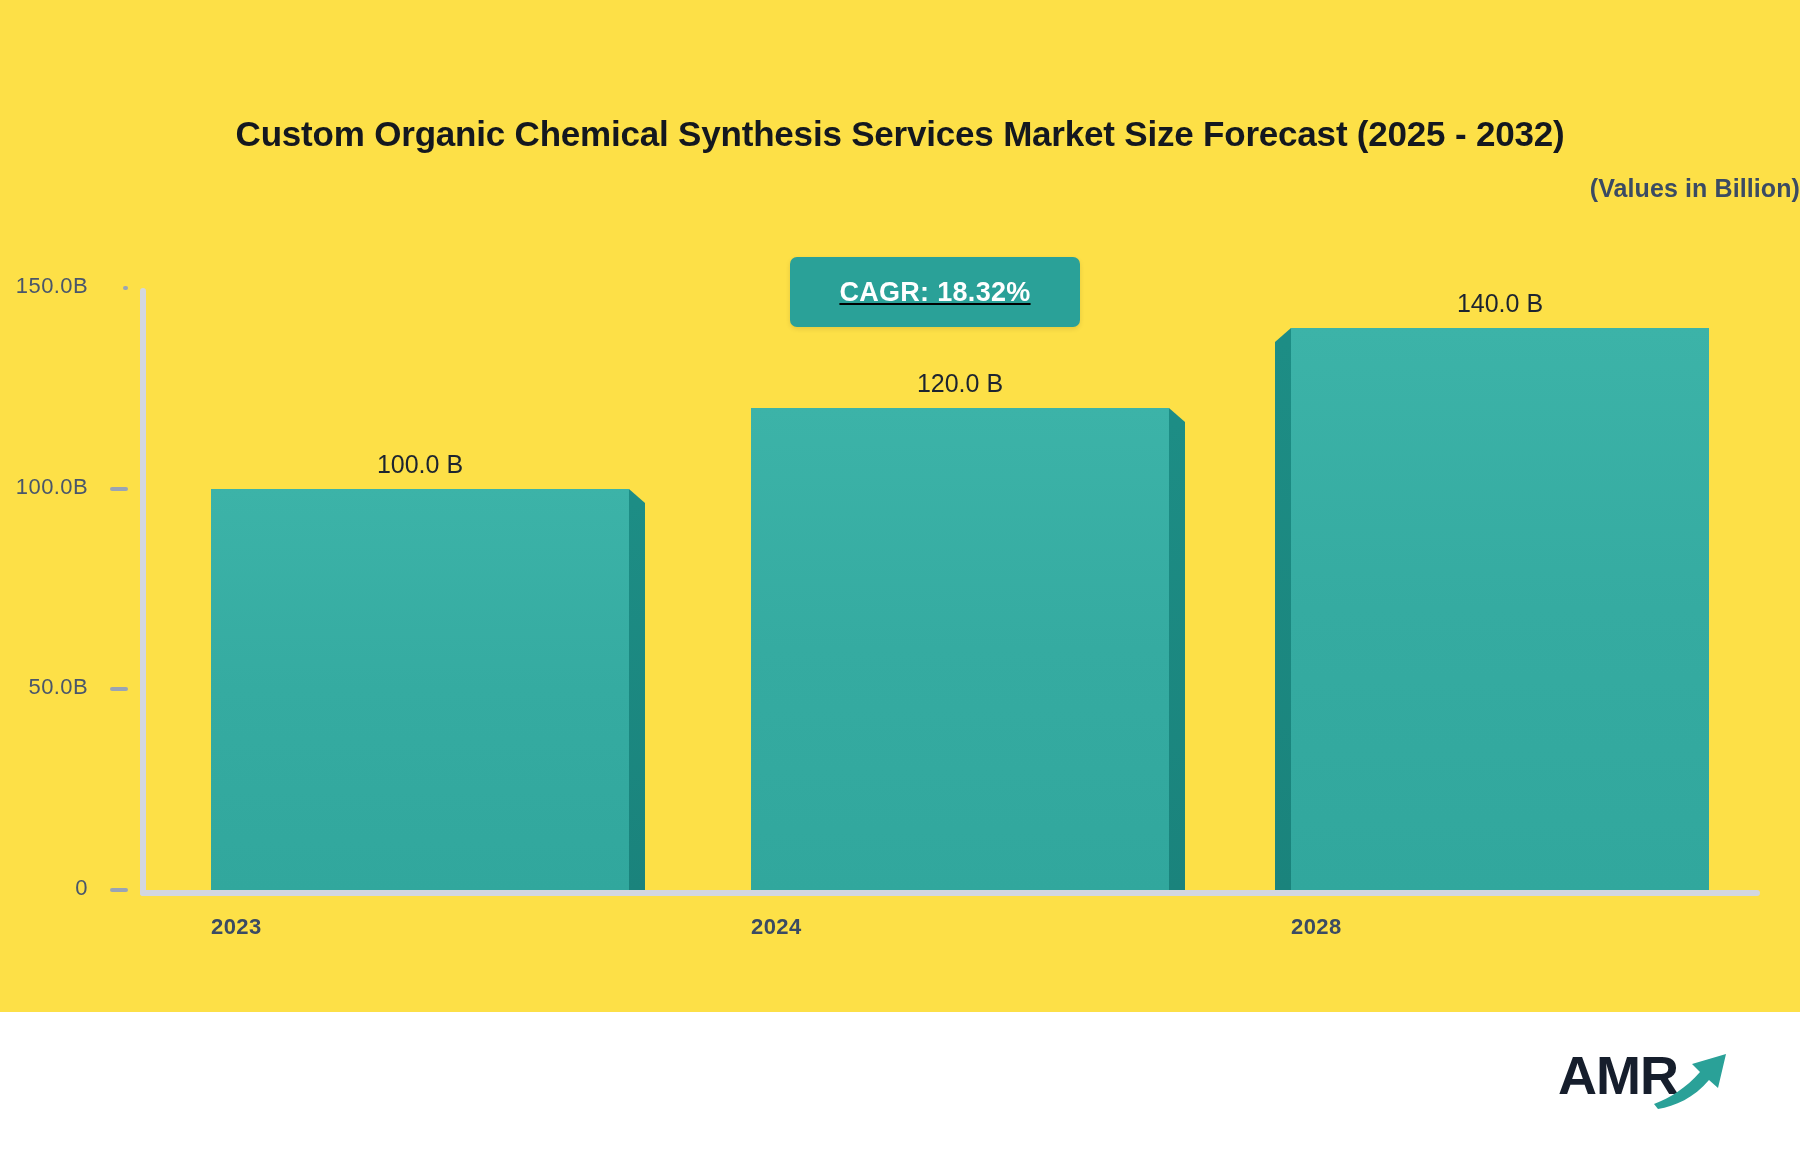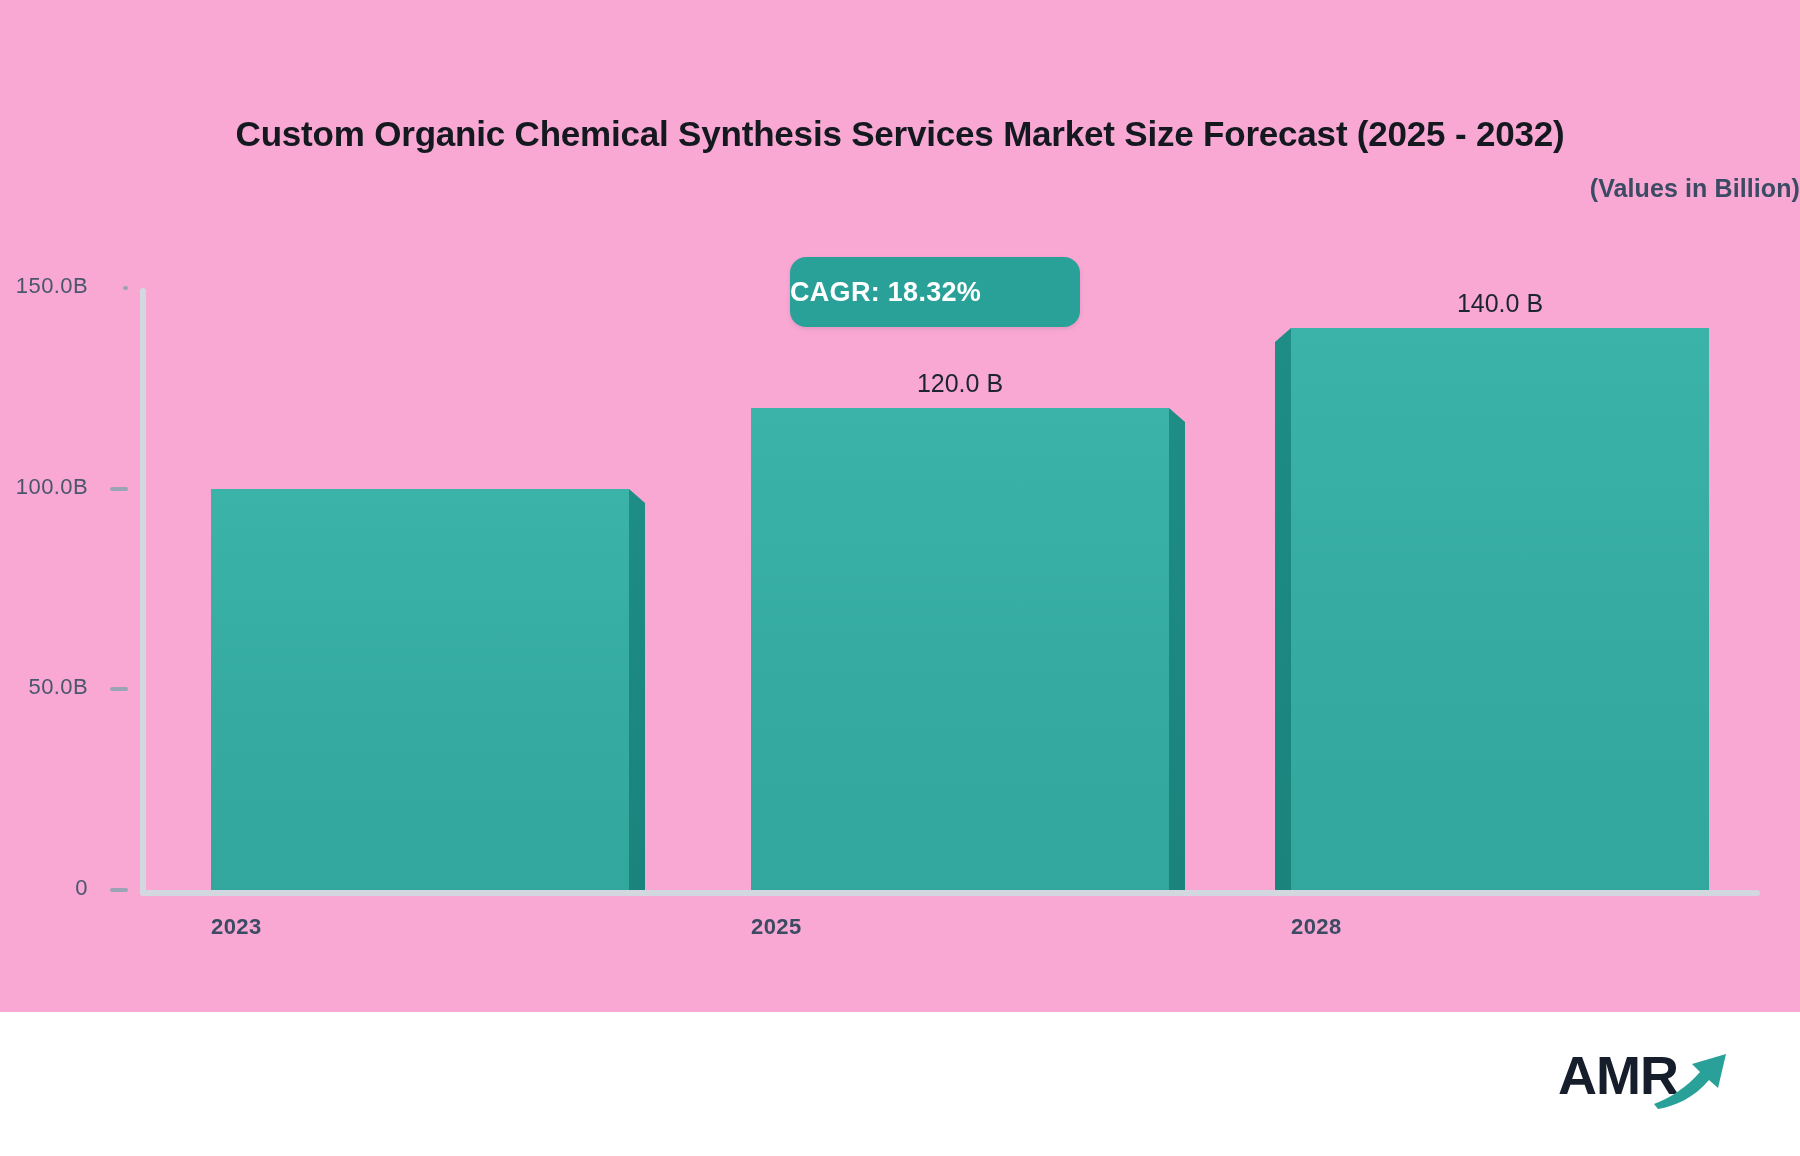--- a/index.html
+++ b/index.html
@@ -8,21 +8,21 @@
     height: 1156px;
     background: #ffffff;
     font-family: "Liberation Sans", sans-serif;
     overflow: hidden;
   }
 
   #page {
     position: relative;
     width: 1800px;
     height: 1012px;
-    background: #f9a8d4;
+    background: #fde047;
     padding-left: 28px;
   }
 
   
   .title {
     position: absolute;
     top: 114px;
     left: 0;
     width: 1800px;
     text-align: center;
@@ -45,25 +45,26 @@
   }
 
   
   .cagr-badge {
     position: absolute;
     top: 257px;
     left: 790px;
     width: 290px;
     height: 70px;
     background: #2aa198;
-    border-radius: 16px;
+    border-radius: 7px;
     display: flex;
     align-items: center;
-    justify-content: flex-start;
+    justify-content: center;
     box-shadow: 0 2px 5px rgba(0,0,0,0.10);
+    text-decoration: underline;
   }
   .cagr-badge span {
     color: #ffffff;
     font-size: 27px;
     font-weight: 700;
     letter-spacing: 0.3px;
   }
 
   
   #plot {
@@ -194,37 +195,38 @@
         <div class="ytick" style="top: 185.667px;">100.0B</div>
         <div class="ydash" style="top: 198.667px;"></div>
         <div class="ytick" style="top: -15px;">150.0B</div>
         <div class="ydash tiny" style="top: -2px; left: -17px;"></div>
       </div>
     <div id="bars">
         <div class="bar-group" style="left: 0px; width: 1620px; height: 461.333px;">
           <div class="bar-side" style="width: 16px; height: 387.333px; left: 489px;"></div>
           <div class="bar-face" style="left: 71px; width: 418px; height: 401.333px;"></div>
           <div class="bar-side-cap" style="bottom: 387.333px; left: 489px; border-bottom: 14px solid rgb(29, 141, 133); border-right: 16px solid transparent;"></div>
+          <div class="bar-label" style="left: 71px; width: 418px; bottom: 411.333px;">100.0 B</div>
         </div>
         <div class="bar-group" style="left: 0px; width: 1620px; height: 541.6px;">
           <div class="bar-side" style="width: 16px; height: 467.6px; left: 1029px;"></div>
           <div class="bar-face" style="left: 611px; width: 418px; height: 481.6px;"></div>
           <div class="bar-side-cap" style="bottom: 467.6px; left: 1029px; border-bottom: 14px solid rgb(29, 141, 133); border-right: 16px solid transparent;"></div>
           <div class="bar-label" style="left: 611px; width: 418px; bottom: 491.6px;">120.0 B</div>
         </div>
         <div class="bar-group" style="left: 0px; width: 1620px; height: 621.867px;">
           <div class="bar-side" style="width: 16px; height: 547.867px; left: 1135px;"></div>
           <div class="bar-face" style="left: 1151px; width: 418px; height: 561.867px;"></div>
           <div class="bar-side-cap" style="bottom: 547.867px; left: 1135px; border-bottom: 14px solid rgb(29, 141, 133); border-left: 16px solid transparent;"></div>
           <div class="bar-label" style="left: 1151px; width: 418px; bottom: 571.867px; margin-top: 26px;">140.0 B</div>
         </div>
       </div>
     <div id="xticks">
         <div class="xtick" style="left: 71px; width: 418px; top: 626px;">2023</div>
-        <div class="xtick" style="left: 611px; width: 418px; top: 626px;">2025</div>
+        <div class="xtick" style="left: 611px; width: 418px; top: 626px;">2024</div>
         <div class="xtick" style="left: 1151px; width: 418px; top: 626px;">2028</div>
       </div>
   </div>
 
   <div id="logo">
     <div class="amr-text">AMR</div>
     <svg width="80" height="62" viewBox="0 0 80 62">
       <path d="M2 56 C 18 50, 34 40, 48 24 L 40 16 L 74 6 L 66 40 L 57 32 C 42 50, 23 58, 6 61 Z" fill="#2aa198"></path>
     </svg>
   </div>

